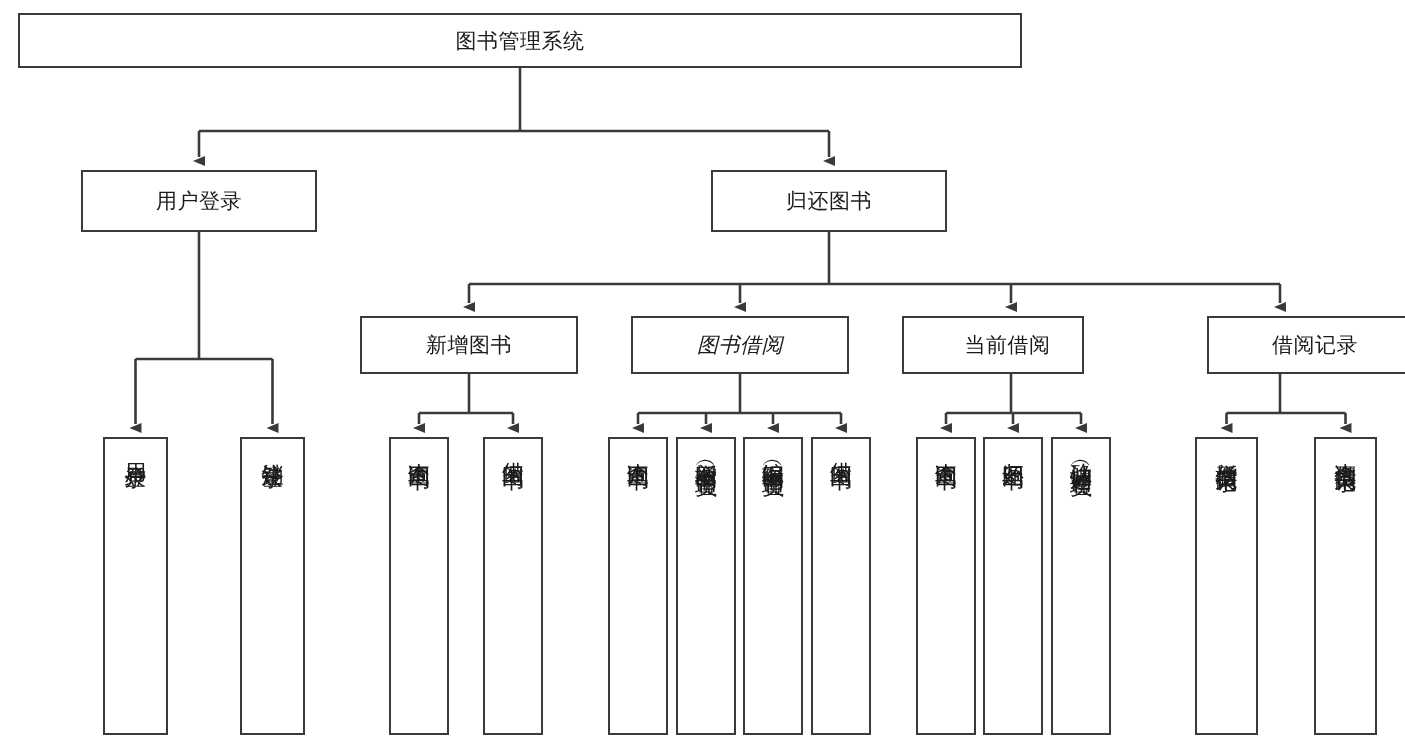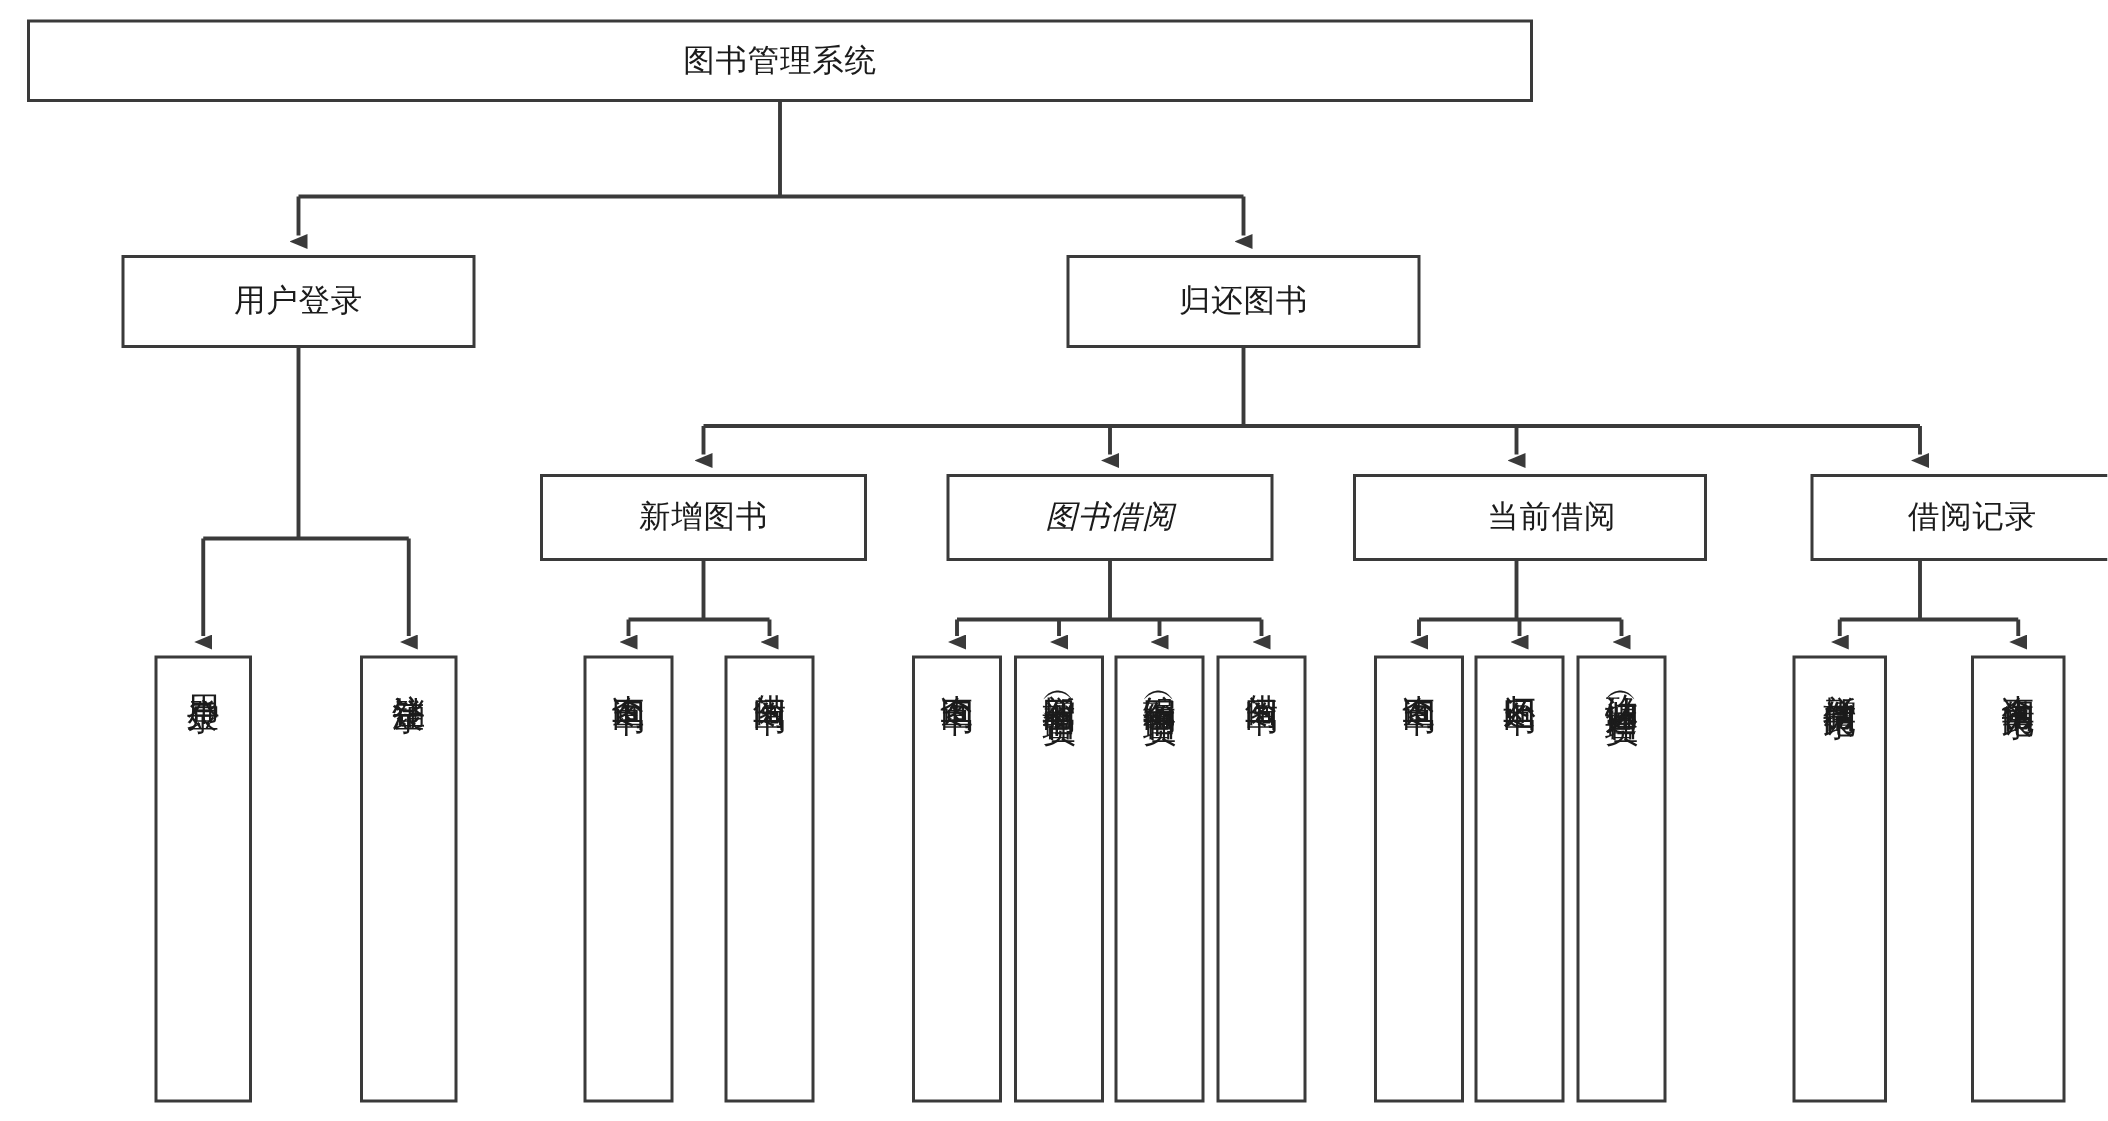--- a/index.html
+++ b/index.html
@@ -120,21 +120,21 @@
       </div>
       <div class="node horizontal" style="left: 711px; top: 170px; width: 236px; height: 62px;">
         <span class="node-label">归还图书</span>
       </div>
       <div class="node horizontal" style="left: 360px; top: 316px; width: 218px; height: 58px;">
         <span class="node-label">新增图书</span>
       </div>
       <div class="node horizontal" style="left: 631px; top: 316px; width: 218px; height: 58px; font-style: italic;">
         <span class="node-label">图书借阅</span>
       </div>
-      <div class="node horizontal" style="left: 902px; top: 316px; width: 236px; height: 58px; padding-left: 29px;">
+      <div class="node horizontal" style="left: 902px; top: 316px; width: 182px; height: 58px; padding-left: 29px;">
         <span class="node-label">当前借阅</span>
       </div>
       <div class="node horizontal" style="left: 1172px; top: 316px; width: 216px; height: 58px; margin-left: 35px;">
         <span class="node-label">借阅记录</span>
       </div>
       <div class="node vertical" style="left: 103px; top: 437px; width: 65px; height: 298px;">
         <span class="node-label">用户登录</span>
       </div>
       <div class="node vertical" style="left: 240px; top: 437px; width: 65px; height: 298px;">
         <span class="node-label">注销登录</span>

